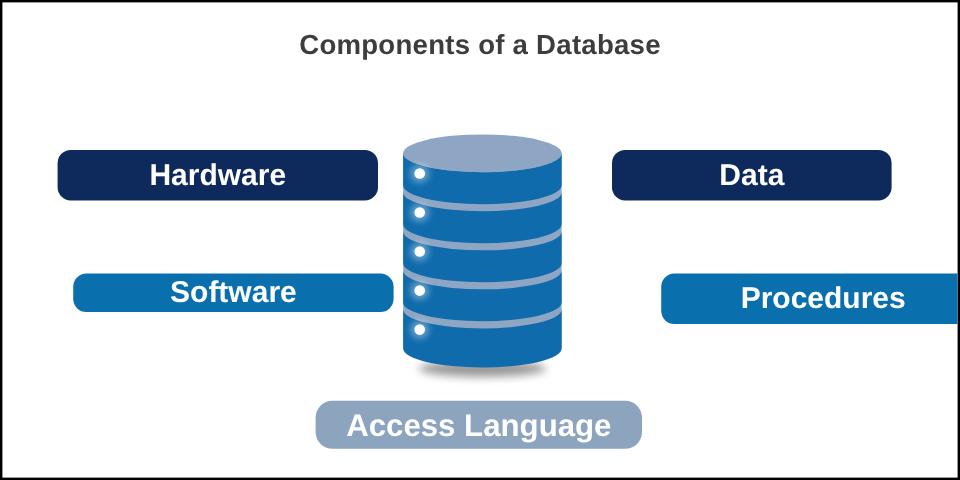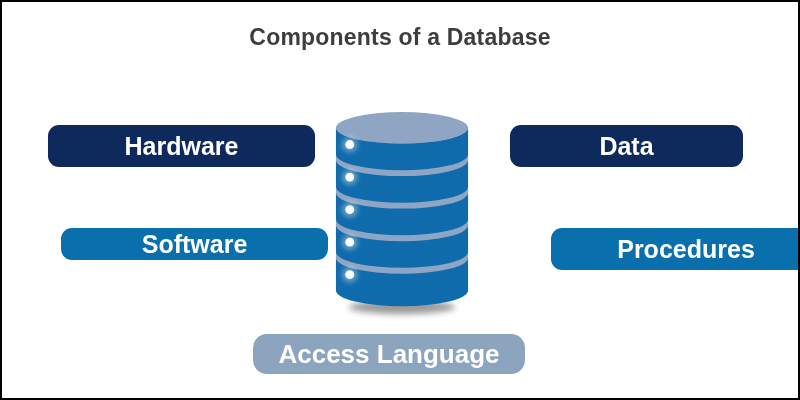--- a/index.html
+++ b/index.html
@@ -27,21 +27,21 @@
     border-radius:11px;
     line-height:1;
   }
   .btn.navy{background:var(--navy,#0e2a5c);align-items:center;}
   .btn.blue{background:var(--blue,#0a70ad);}
   .btn.slate{background:var(--slate,#8ca4be);border-radius:14px;font-size:26px;}
   .pos-hardware  {left:46px; top:123px; width:267px; height:42px;}
   .pos-data      {left:508px;top:123px; width:233px; height:42px;}
   .pos-software  {left:46px; top:226px; width:267px; height:32px;margin-left:13px;}
   .pos-procedures{left:505px;top:226px; width:270px; height:42px;margin-left:44px;}
-  .pos-access    {left:251px;top:332px; width:272px; height:40px;}
+  .pos-access    {left:261px;top:332px; width:272px; height:40px;}
   .db-icon{position:absolute;left:331px;top:106px;width:138px;height:217px;}
   .db-icon svg{display:block;width:100%;height:100%;}
 </style>
 </head>
 <body>
 
 <div class="canvas">
 
   <h1 class="title">Components of a Database</h1>
 

